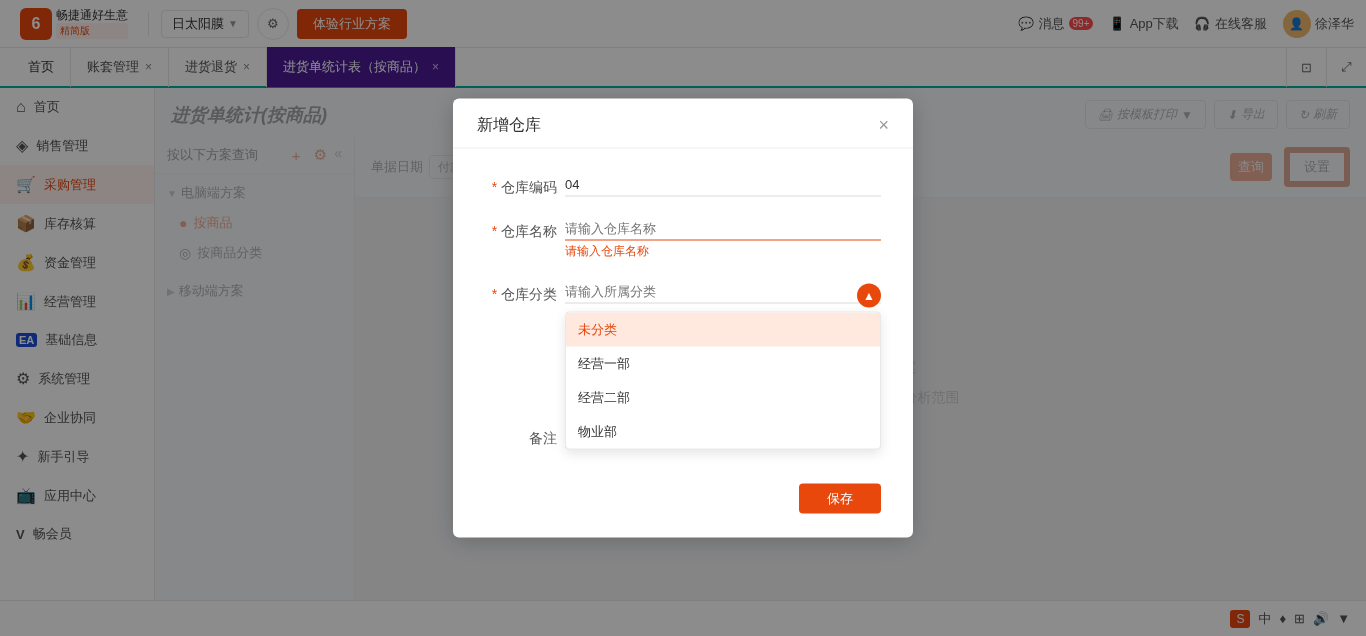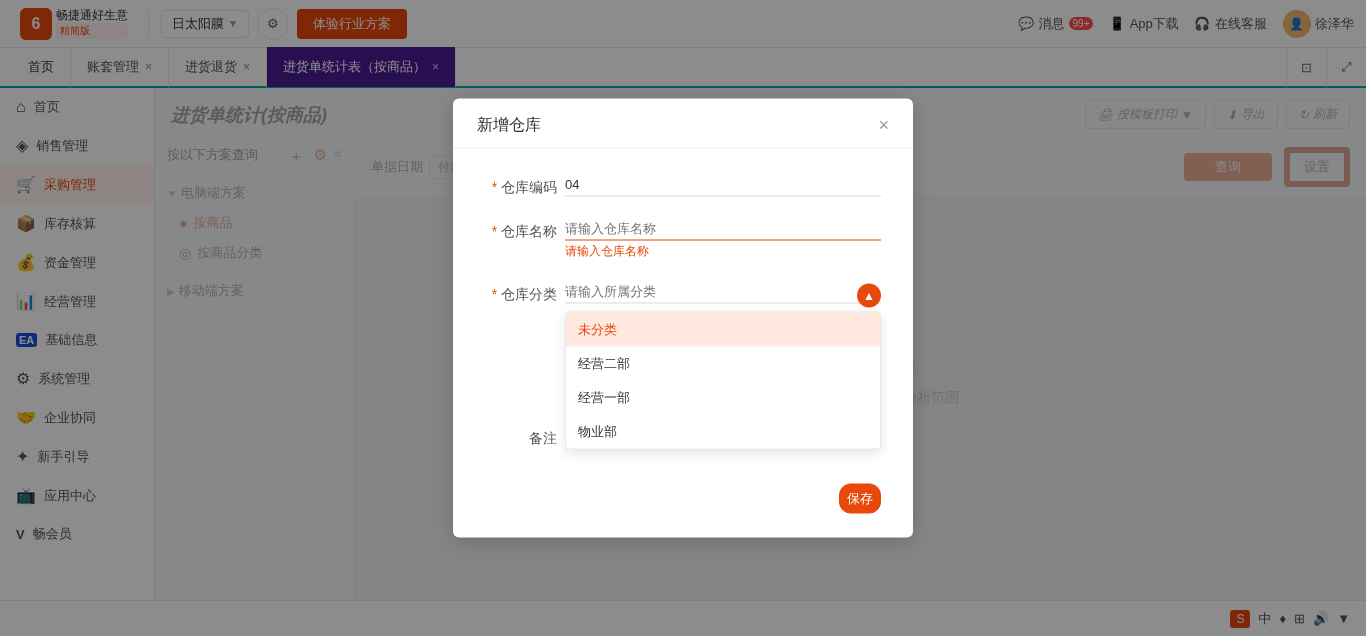--- a/index.html
+++ b/index.html
@@ -149,21 +149,21 @@
     }
     .dropdown-item.selected { background: #ffe8de; color: #e8480c; }
 
     
     .modal-footer {
       display: flex; justify-content: flex-end; gap: 8px;
       padding: 0 32px; margin-top: 8px;
     }
     .btn-save {
       background: #e8480c; color: #fff; border: none;
-      border-radius: 12px; padding: 6px 8px; cursor: pointer; font-size: 13px;
+      border-radius: 4px; padding: 6px 28px; cursor: pointer; font-size: 13px;
     }
 
     
     .bottom-bar {
       position: fixed; bottom: 0; left: 0; width: 100%; height: 36px;
       background: #fff; border-top: 1px solid #e8e8e8;
       display: flex; align-items: center; justify-content: flex-end;
       padding: 0 16px; gap: 8px; z-index: 50;
     }
 
@@ -223,21 +223,21 @@
     .qb-input {
       border: 1px solid #d9d9d9; border-radius: 4px;
       padding: 4px 8px; font-size: 12px; width: 130px; outline: none;
     }
     .qb-select {
       border: 1px solid #d9d9d9; border-radius: 4px;
       padding: 4px 8px; font-size: 12px; width: 130px; background: #fff; outline: none;
     }
     .qb-btn-query {
       background: #e8480c; color: #fff; border: none;
-      border-radius: 4px; padding: 5px 31px; cursor: pointer; font-size: 13px; margin-left: auto;
+      border-radius: 4px; padding: 5px 8px; cursor: pointer; font-size: 13px; margin-left: auto;
     }
     .qb-btn-set {
       background: #fff; color: #555; border: 6px solid #c2410c;
       border-radius: 4px; padding: 5px 14px; cursor: pointer; font-size: 13px;
     }
     .qb-dots { color: #bbb; cursor: pointer; margin: 0 4px; }
 
     
     .dimmed { opacity: 0.4; pointer-events: none; }
 
@@ -487,22 +487,22 @@
       <div class="form-control-wrap" style="position:relative;">
         <div class="form-select-wrap">
           <input class="form-select-input" type="text" placeholder="请输入所属分类" style="">
           <div class="select-arrow">
             <span class="select-arrow-icon">▲</span>
           </div>
         </div>
 
         <div class="dropdown-list">
           <div class="dropdown-item selected">未分类</div>
+          <div class="dropdown-item">经营一部</div>
           <div class="dropdown-item">经营二部</div>
-          <div class="dropdown-item">经营一部</div>
           <div class="dropdown-item">物业部</div>
         </div>
       </div>
     </div>
 
     <div class="form-row" style="margin-top: 120px;">
       <div class="form-label">
         <span>备注</span>
       </div>
       <div class="form-control-wrap">

